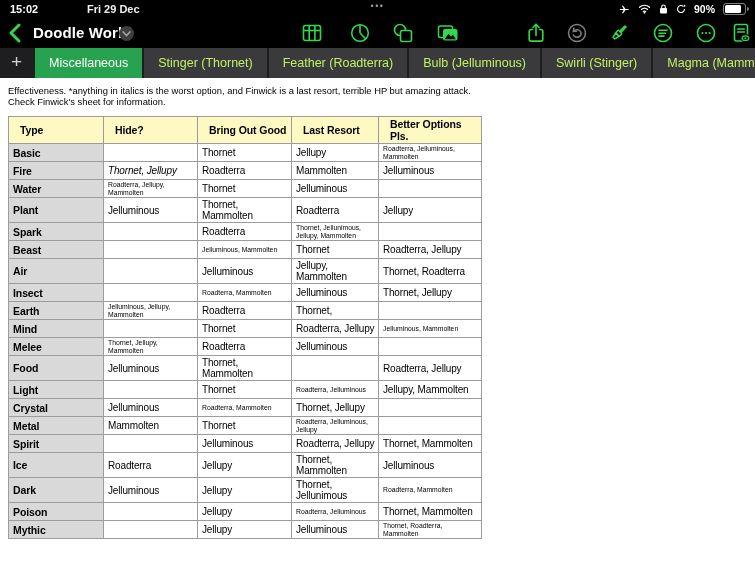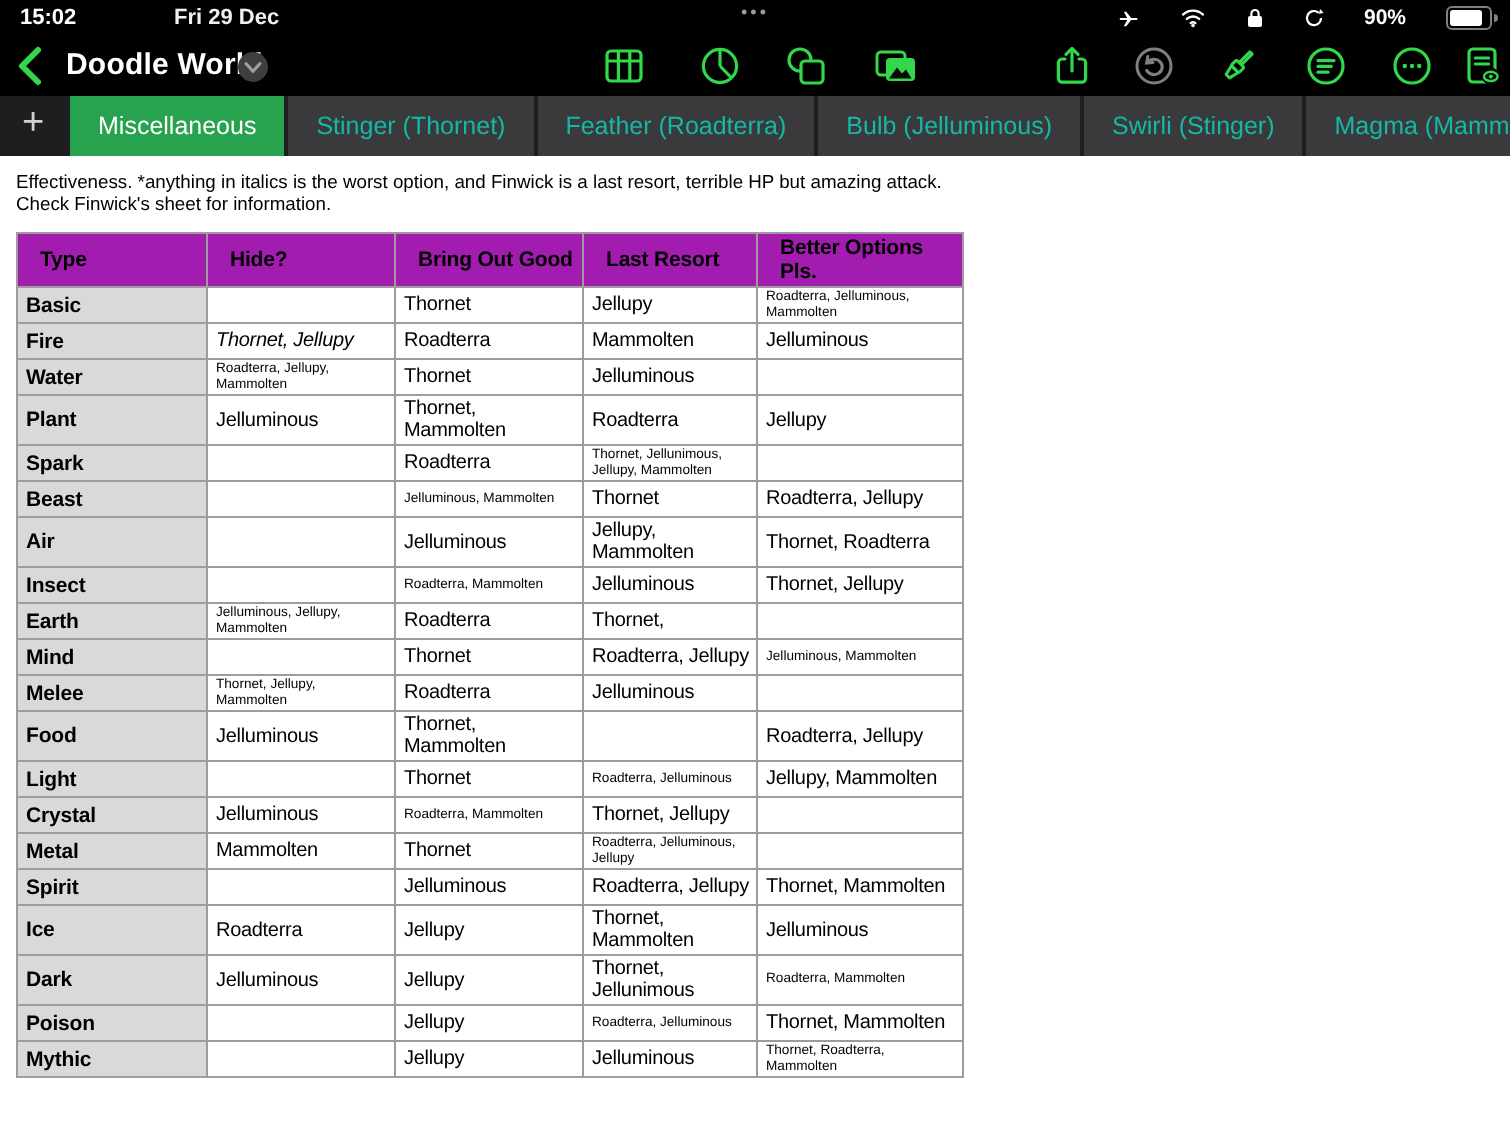--- a/index.html
+++ b/index.html
@@ -4,53 +4,53 @@
 <style>
   html,body{margin:0;padding:0;background:#444;}
   #app{position:relative;width:755px;height:566px;background:#fff;overflow:hidden;
        font-family:"Liberation Sans",sans-serif;}
 
   
   .statusbar{position:absolute;top:0;left:0;right:0;height:18px;background:#000;color:#fff;}
   .sb-time{position:absolute;left:10px;top:3px;font-size:11px;font-weight:bold;}
   .sb-date{position:absolute;left:44px;top:3px;font-size:11px;font-weight:bold;color:#f0f0f0;padding-left:43px;}
   .sb-dots{position:absolute;left:0;right:0;top:1px;text-align:center;font-size:9px;color:#9d9d9f;letter-spacing:1.5px;}
-  .sb-right{position:absolute;right:7px;top:2px;height:14px;display:flex;align-items:center;gap:20px;}
+  .sb-right{position:absolute;right:7px;top:2px;height:14px;display:flex;align-items:center;gap:8px;}
   .sb-pct{font-size:10.5px;font-weight:bold;}
   .bat{position:relative;width:21px;height:10px;border:1px solid rgba(255,255,255,.5);border-radius:3px;margin-right:2px;}
   .bat-fill{position:absolute;left:1px;top:1px;bottom:1px;width:16px;background:#fff;border-radius:1.5px;}
   .bat-nub{position:absolute;right:-3.5px;top:2.5px;width:2px;height:4.5px;background:rgba(255,255,255,.5);border-radius:0 2px 2px 0;}
 
   
   .navbar{position:absolute;top:18px;left:0;right:0;height:30px;background:#000;}
   .back{position:absolute;left:6px;top:4px;width:20px;height:22px;}
   .nav-title{position:absolute;left:33px;top:6px;font-size:15px;font-weight:bold;color:#fff;letter-spacing:.1px;}
   .title-chevron{position:absolute;left:119px;top:8px;width:15px;height:15px;border-radius:50%;
                  background:#3e3e40;display:flex;align-items:center;justify-content:center;}
   .nicon{position:absolute;top:3px;width:24px;height:24px;}
 
   
   .tabbar{position:absolute;top:48px;left:0;right:0;height:30px;background:#1e1e20;display:flex;overflow:hidden;}
   .tab-add{width:33px;min-width:33px;color:#d2d2d2;font-size:19px;font-weight:300;line-height:28px;text-align:center;}
-  .tab{background:#3a3a3c;color:#14b8a6;font-size:12.5px;line-height:30px;padding:0 14px;margin-left:2px;white-space:nowrap;}
+  .tab{background:#3a3a3c;color:#bef264;font-size:12.5px;line-height:30px;padding:0 14px;margin-left:2px;white-space:nowrap;}
   .tab-active{background:#27a350;color:#fff;font-weight:normal;}
 
   
   .content{position:absolute;top:78px;left:0;right:0;bottom:0;background:#fff;}
   .note{position:absolute;left:8px;top:7px;width:476px;font-size:9.4px;line-height:11px;color:#000;}
 
   .sheet-table{position:absolute;left:8px;top:38px;border-collapse:collapse;table-layout:fixed;}
   .sheet-table col:nth-child(1){width:95px;}
   .sheet-table col:nth-child(2){width:94px;}
   .sheet-table col:nth-child(3){width:94px;}
   .sheet-table col:nth-child(4){width:87px;}
   .sheet-table col:nth-child(5){width:103px;}
   .sheet-table th,.sheet-table td{border:1px solid #9c9c9c;padding:1px 3px 1px 4px;text-align:left;
      vertical-align:middle;color:#000;overflow:hidden;}
-  .sheet-table thead th{background:#a21caf;font-size:10.5px;font-weight:bold;height:19px;letter-spacing:-.1px;padding-left:11px;}
+  .sheet-table thead th{background:#fef9c3;font-size:10.5px;font-weight:bold;height:19px;letter-spacing:-.1px;padding-left:11px;}
   .sheet-table .rowhead{background:#d9d9d9;font-size:10.5px;font-weight:bold;letter-spacing:-.1px;}
   .sheet-table tbody tr{height:18px;}
   .sheet-table td{font-size:10px;letter-spacing:-.15px;background:#fff;}
   .sheet-table td.small{font-size:6.8px;line-height:7.4px;letter-spacing:0;}
   .sheet-table td.italic{font-style:italic;}
 </style>
 </head>
 <body>
 
 <div id="app">

